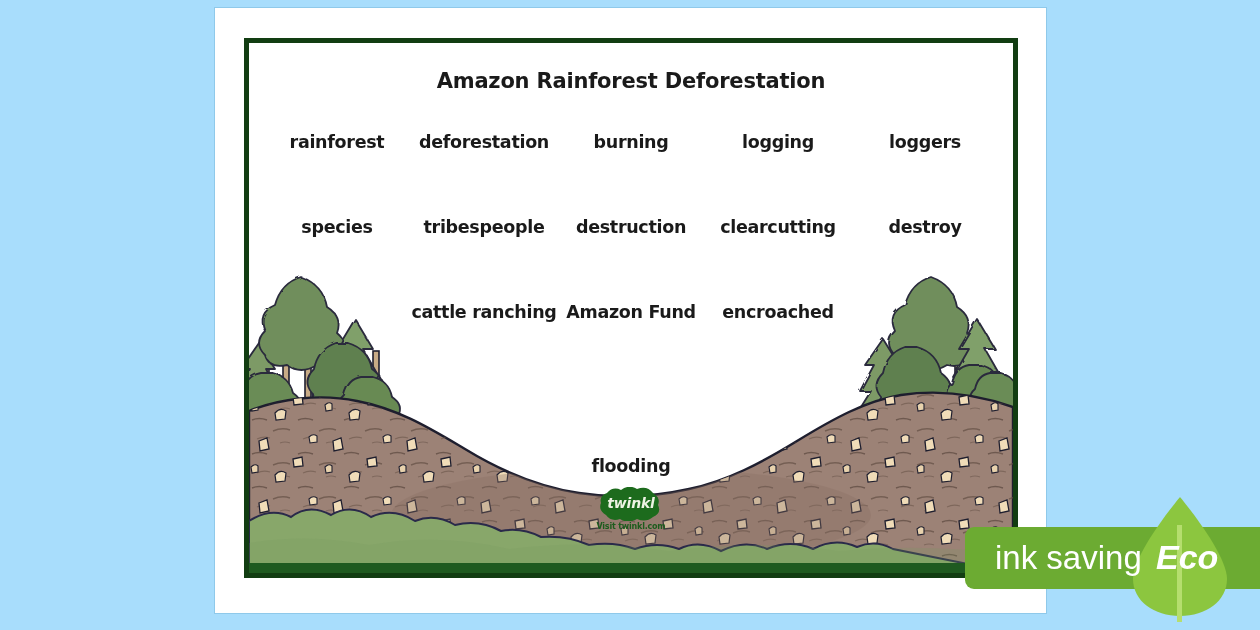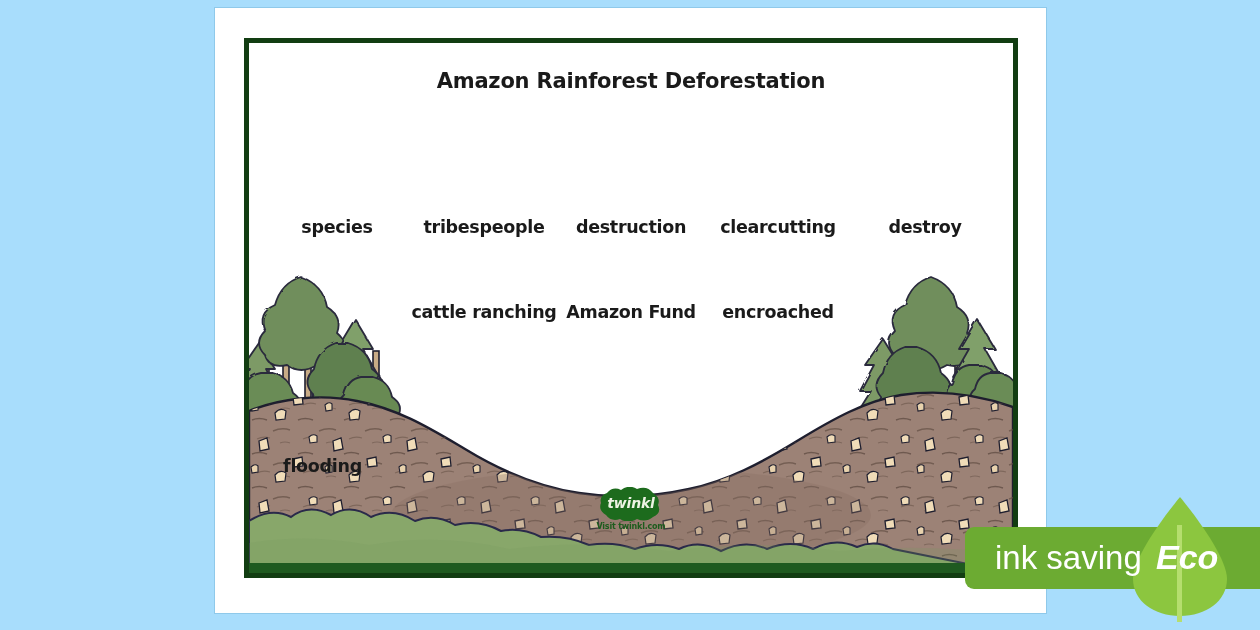--- a/index.html
+++ b/index.html
@@ -87,21 +87,21 @@
     line-height: 1;
   }
   
   .col { width: 147px; display: flex; justify-content: center; align-items: center; }
   .col-empty { width: 147px; }
 
   #row-1 { top: 91px; }
   #row-2 { top: 176px; }
   #row-3 { top: 261px; }
   #row-4 { top: 338px; }
-  #row-5 { top: 415px; flex-direction: column; }
+  #row-5 { top: 415px; }
 
   
   #scenery {
     position: absolute;
     left: 0;
     right: 0;
     bottom: 0;
     height: 330px;
     z-index: 10;
   }
@@ -315,20 +315,37 @@
         <svg viewBox="0 0 72 34" xmlns="http://www.w3.org/2000/svg">
           <path d="M12 6 q6 -7 14 -3 q8 -6 16 -1 q10 -4 16 4 q8 5 5 12 q4 8 -5 12 q-7 6 -16 2 q-9 5 -17 0 q-9 3 -14 -4 q-8 -5 -5 -12 q-2 -7 6 -10z" fill="#1d6b1d"></path>
         </svg>
         <div id="twinkl-word">twinkl</div>
       </div>
       <div id="twinkl-url">Visit twinkl.com</div>
     </div>
 
     <div id="word-layer">
 
+      <div class="word-row" id="row-1">
+        <div class="col">
+            <span class="word">rainforest</span>
+          </div>
+        <div class="col">
+            <span class="word">deforestation</span>
+          </div>
+        <div class="col">
+            <span class="word">burning</span>
+          </div>
+        <div class="col">
+            <span class="word">logging</span>
+          </div>
+        <div class="col">
+            <span class="word">loggers</span>
+          </div>
+      </div>
 
       <div class="word-row" id="row-3">
         <div class="col-empty"></div>
         <div class="col">
             <span class="word">cattle ranching</span>
           </div>
         <div class="col">
             <span class="word">Amazon Fund</span>
           </div>
         <div class="col">

